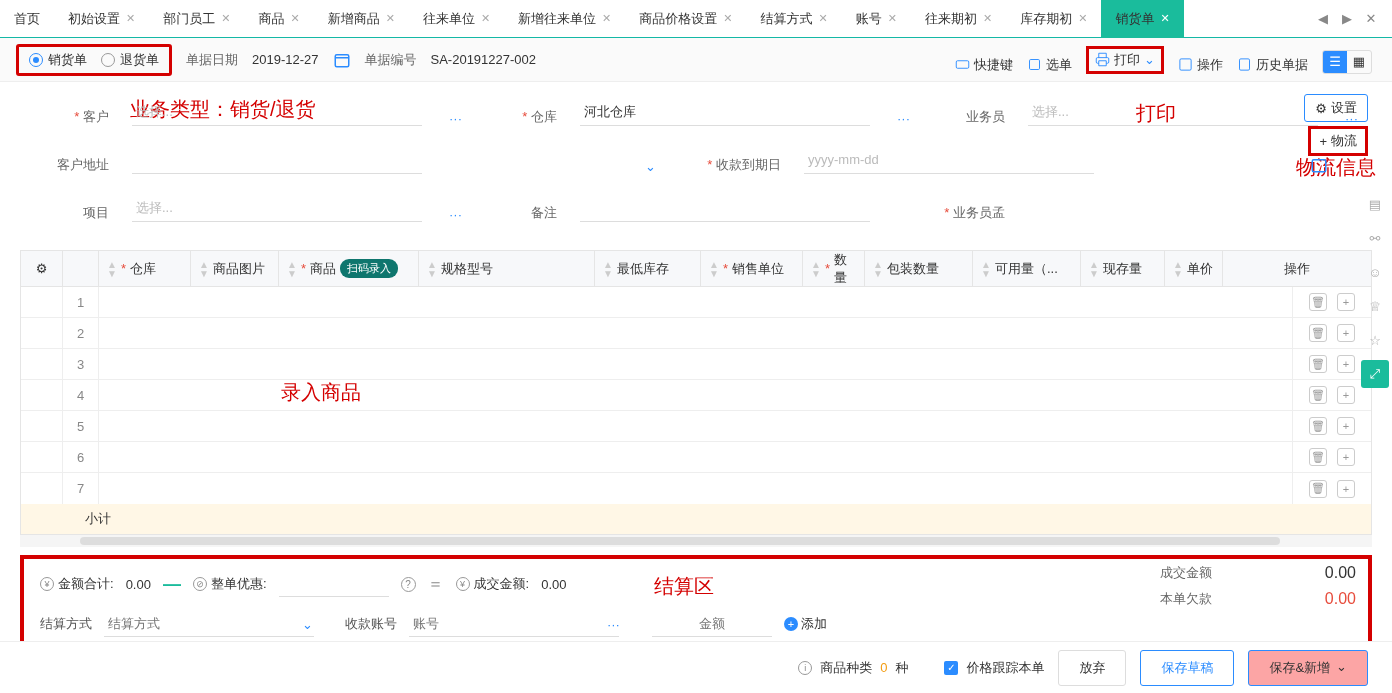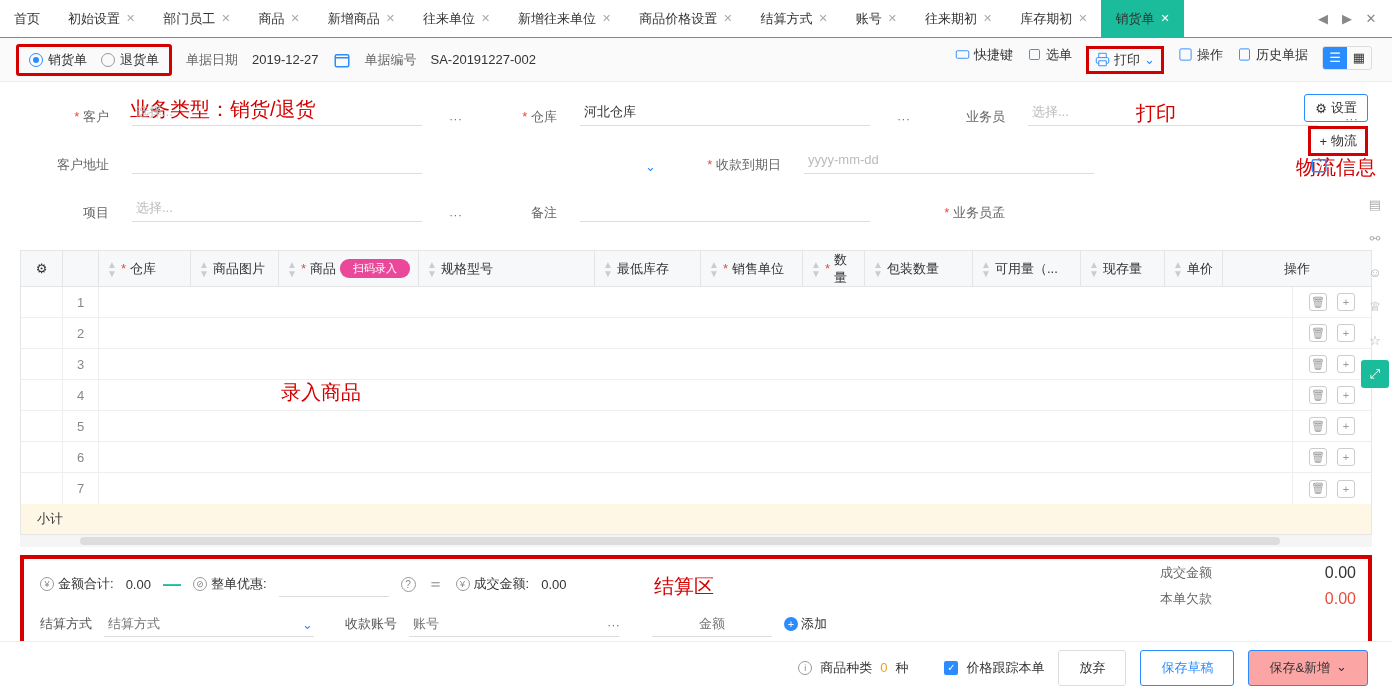--- a/index.html
+++ b/index.html
@@ -13,21 +13,21 @@
 .tab-ctrl span{width:22px;height:22px;display:flex;align-items:center;justify-content:center;color:#888;cursor:pointer;border:1px solid transparent}
 .toolbar{display:flex;align-items:center;height:44px;padding:0 20px;background:#fafafa;border-bottom:1px solid #eee;gap:14px}
 .radio-grp{display:flex;gap:14px;align-items:center;border:3px solid #d40000;padding:4px 10px;border-radius:3px;margin-left:-4px}
 .rad{display:flex;align-items:center;gap:5px;cursor:pointer}
 .rad .c{width:14px;height:14px;border-radius:50%;border:1px solid #999;position:relative}
 .rad.sel .c{border-color:#2b8cff}
 .rad.sel .c::after{content:'';position:absolute;inset:3px;background:#2b8cff;border-radius:50%}
 .tlabel{color:#666}
 .tval{color:#333;font-weight:500}
 .ticon{width:18px;height:18px;fill:#2b8cff}
-.right-tools{margin-left:auto;display:flex;gap:14px;align-items:flex-start}
+.right-tools{margin-left:auto;display:flex;gap:14px;align-items:flex-end}
 .rtool{display:flex;align-items:center;gap:4px;color:#555;cursor:pointer}
 .print-box{border:3px solid #d40000;padding:2px 6px}
 .viewtog{display:flex;border:1px solid #ddd;border-radius:3px;overflow:hidden}
 .viewtog span{width:24px;height:22px;display:flex;align-items:center;justify-content:center}
 .viewtog span.act{background:#2b8cff;color:#fff}
 .form-area{padding:16px 24px 8px;position:relative}
 .frow{display:flex;margin-bottom:20px}
 .fcell{display:flex;align-items:flex-end;flex:1;gap:23px;position:relative}
 .flab{width:85px;text-align:right;color:#666}
 .req::before{content:'* ';color:#e74c3c}
@@ -49,30 +49,30 @@
 .gh.prod{width:140px}
 .gh.spec{width:176px}
 .gh.minstock{width:106px}
 .gh.unit{width:102px}
 .gh.qty{width:62px}
 .gh.pack{width:108px}
 .gh.avail{width:108px}
 .gh.stock{width:84px}
 .gh.price{width:58px}
 .gh.op{flex:1;justify-content:center;border-right:none}
-.scan-tag{background:#ec4899;color:#fff;font-size:11px;padding:2px 13px;border-radius:9px}
+.scan-tag{background:#0f766e;color:#fff;font-size:11px;padding:2px 7px;border-radius:9px}
 .grow{display:flex;height:31px;border-bottom:1px solid #eee;align-items:center}
 .grow:last-child{border-bottom:none}
 .gc{height:100%;display:flex;align-items:center;padding:0 8px;border-right:1px solid #eee;color:#888}
 .gc.gear{width:42px}
 .gc.rn{width:36px;justify-content:center}
 .gc.rest{flex:1;border-right:1px solid #eee}
 .gc.op{width:78px;justify-content:center;gap:10px;border-right:none}
 .opicon{width:18px;height:18px;border:1px solid #ccc;border-radius:3px;display:flex;align-items:center;justify-content:center;color:#999;font-size:11px;cursor:pointer}
-.subtotal{background:#fff7e6;height:30px;display:flex;align-items:center;padding-left:16px;color:#666}
+.subtotal{background:#fff7e6;height:30px;display:flex;align-items:center;padding-left:64px;color:#666}
 .scroll-track{height:12px;background:#f5f5f5;margin:0 20px;position:relative}
 .scroll-thumb{position:absolute;left:60px;top:2px;height:8px;width:1200px;background:#ddd;border-radius:4px}
 .settle{margin:8px 20px 0;padding:12px 16px;border:4px solid #d40000;position:relative;height:96px}
 .srow{display:flex;align-items:center;gap:12px;margin-bottom:14px}
 .slab{color:#555;display:flex;align-items:center;gap:4px}
 .sval{font-weight:500}
 .minus{color:#1abc9c;font-size:18px;font-weight:bold}
 .eq{color:#888;font-size:16px}
 .sinput{border:none;border-bottom:1px solid #ddd;width:210px;height:26px;padding:0 4px}
 .sinput.sm{width:170px}

